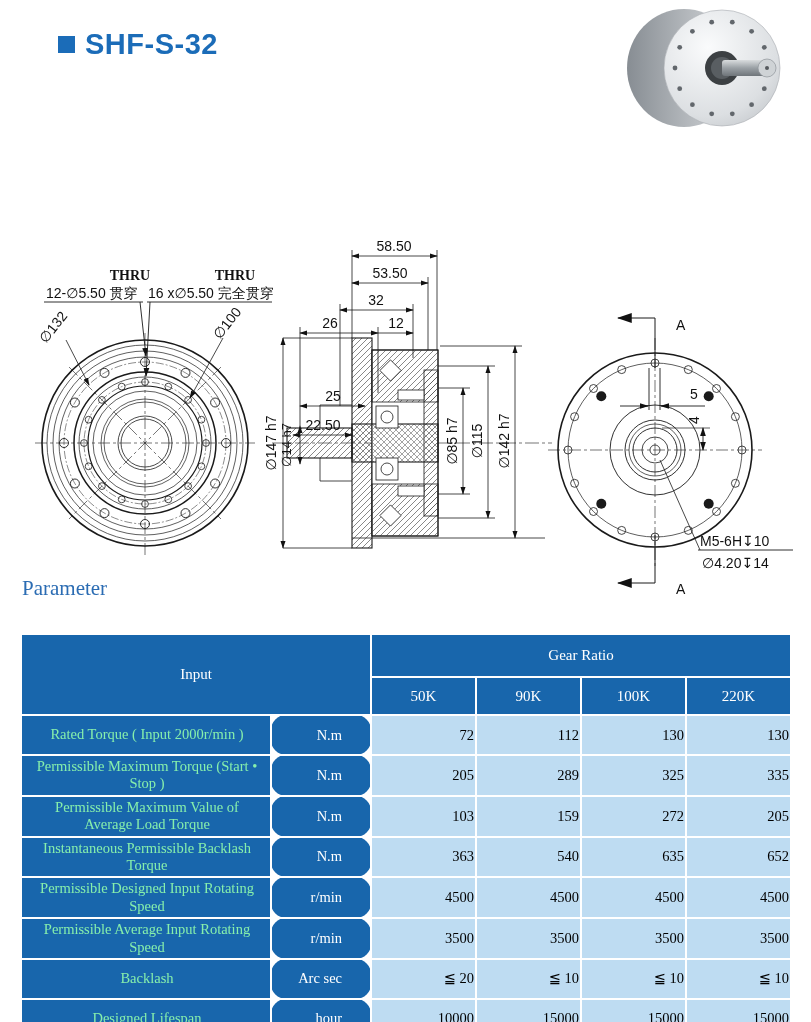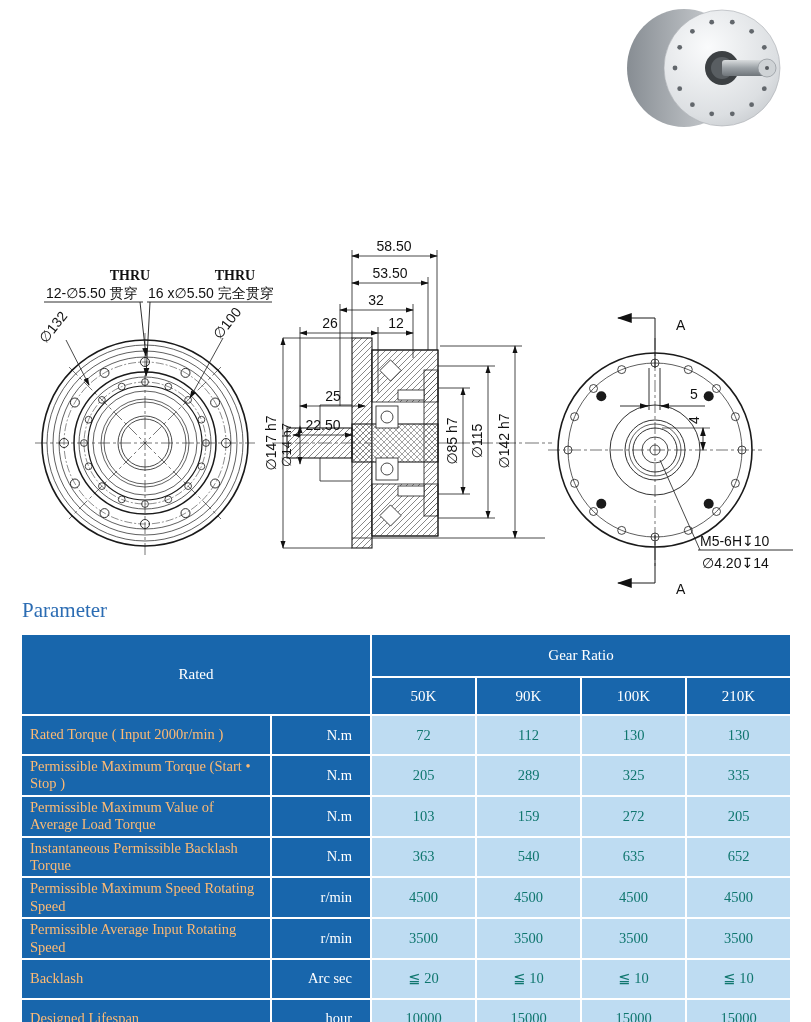--- a/index.html
+++ b/index.html
@@ -11,41 +11,45 @@
   .title-text{font-size:29px;font-weight:bold;color:#1b6cb8;letter-spacing:.5px;
               font-family:"Liberation Sans",sans-serif;}
   
   .drawing{position:absolute;left:0;top:238px;}
   .photo{position:absolute;left:620px;top:4px;}
   .dtxt{font-family:"Liberation Sans",sans-serif;font-size:14px;fill:#111;}
   .dtxt-s{font-family:"Liberation Sans",sans-serif;font-size:13px;fill:#111;}
   .thru{font-family:"Liberation Serif",serif;font-size:14px;font-weight:bold;fill:#111;}
   .ln{stroke:#1a1a1a;fill:none;}
   
-  .param-heading{position:absolute;left:22px;top:598px;font-family:"Liberation Serif",serif;
+  .param-heading{position:absolute;left:22px;top:576px;font-family:"Liberation Serif",serif;
                  font-size:21px;color:#2b6cb3;}
   
   .ptable{position:absolute;left:20px;top:633px;border-collapse:collapse;table-layout:fixed;
           width:770px;font-family:"Liberation Serif",serif;}
   .ptable td,.ptable th{border:2px solid #fff;font-weight:normal;}
   .hd{background:#1866ac;color:#fff;font-size:15px;text-align:center;}
   .ptable .items-hd{height:75px;}
   .ptable .gr-hd{height:39px;}
   .ptable .ratio-hd{height:34px;}
-  .ptable td.item{background:#1866ac;color:#fdba74;font-size:14.5px;text-align:left;
+  .ptable td.item{background:#1866ac;color:#86efac;font-size:14.5px;text-align:center;
                   padding:2px 6px 2px 8px;height:34px;line-height:1.2;}
   .ptable td.unit{background:#1866ac;color:#fff;font-size:14.5px;text-align:right;
-                  padding-right:18px;}
-  .ptable td.val{background:#bedcf2;color:#0f766e;font-size:14.5px;text-align:center;}
+                  padding-right:28px;border-radius:15px;}
+  .ptable td.val{background:#bedcf2;color:#000000;font-size:14.5px;text-align:right;}
 </style>
 </head>
 <body>
 
 <div class="page">
 
+  <div class="title-row">
+    <div class="title-sq"></div>
+    <div class="title-text">SHF-S-32</div>
+  </div>
 
   <svg class="photo" width="185" height="132" viewBox="0 0 185 132">
     <defs>
       <linearGradient id="gSide" x1="0" y1="0" x2="1" y2="0">
         <stop offset="0" stop-color="#878d93"></stop>
           <stop offset="0.6" stop-color="#b9bdc1"></stop>
         <stop offset="1" stop-color="#d6d9dc"></stop>
       </linearGradient>
       <radialGradient id="gFace" cx="0.38" cy="0.32" r="0.85">
         <stop offset="0" stop-color="#fafbfc"></stop>
@@ -329,28 +333,28 @@
     <colgroup>
       <col style="width:250px">
         <col style="width:100px">
       <col style="width:105px">
         <col style="width:105px">
         <col style="width:105px">
         <col style="width:105px">
     </colgroup>
     <tbody>
       <tr>
-        <th class="hd items-hd" colspan="2" rowspan="2">Rated</th>
+        <th class="hd items-hd" colspan="2" rowspan="2">Input</th>
         <th class="hd gr-hd" colspan="4">Gear Ratio</th>
       </tr>
       <tr>
         <th class="hd ratio-hd">50K</th>
         <th class="hd ratio-hd">90K</th>
         <th class="hd ratio-hd">100K</th>
-        <th class="hd ratio-hd">210K</th>
+        <th class="hd ratio-hd">220K</th>
       </tr>
 
       <tr>
         <td class="item">Rated Torque ( Input 2000r/min )</td>
         <td class="unit">N.m</td>
         <td class="val">72</td>
         <td class="val">112</td>
         <td class="val">130</td>
         <td class="val">130</td>
       </tr>
@@ -372,21 +376,21 @@
       </tr>
       <tr>
         <td class="item">Instantaneous Permissible Backlash Torque</td>
         <td class="unit">N.m</td>
         <td class="val">363</td>
         <td class="val">540</td>
         <td class="val">635</td>
         <td class="val">652</td>
       </tr>
       <tr>
-        <td class="item">Permissible Maximum Speed Rotating Speed</td>
+        <td class="item">Permissible Designed Input Rotating Speed</td>
         <td class="unit">r/min</td>
         <td class="val">4500</td>
         <td class="val">4500</td>
         <td class="val">4500</td>
         <td class="val">4500</td>
       </tr>
       <tr>
         <td class="item">Permissible Average Input Rotating Speed</td>
         <td class="unit">r/min</td>
         <td class="val">3500</td>

